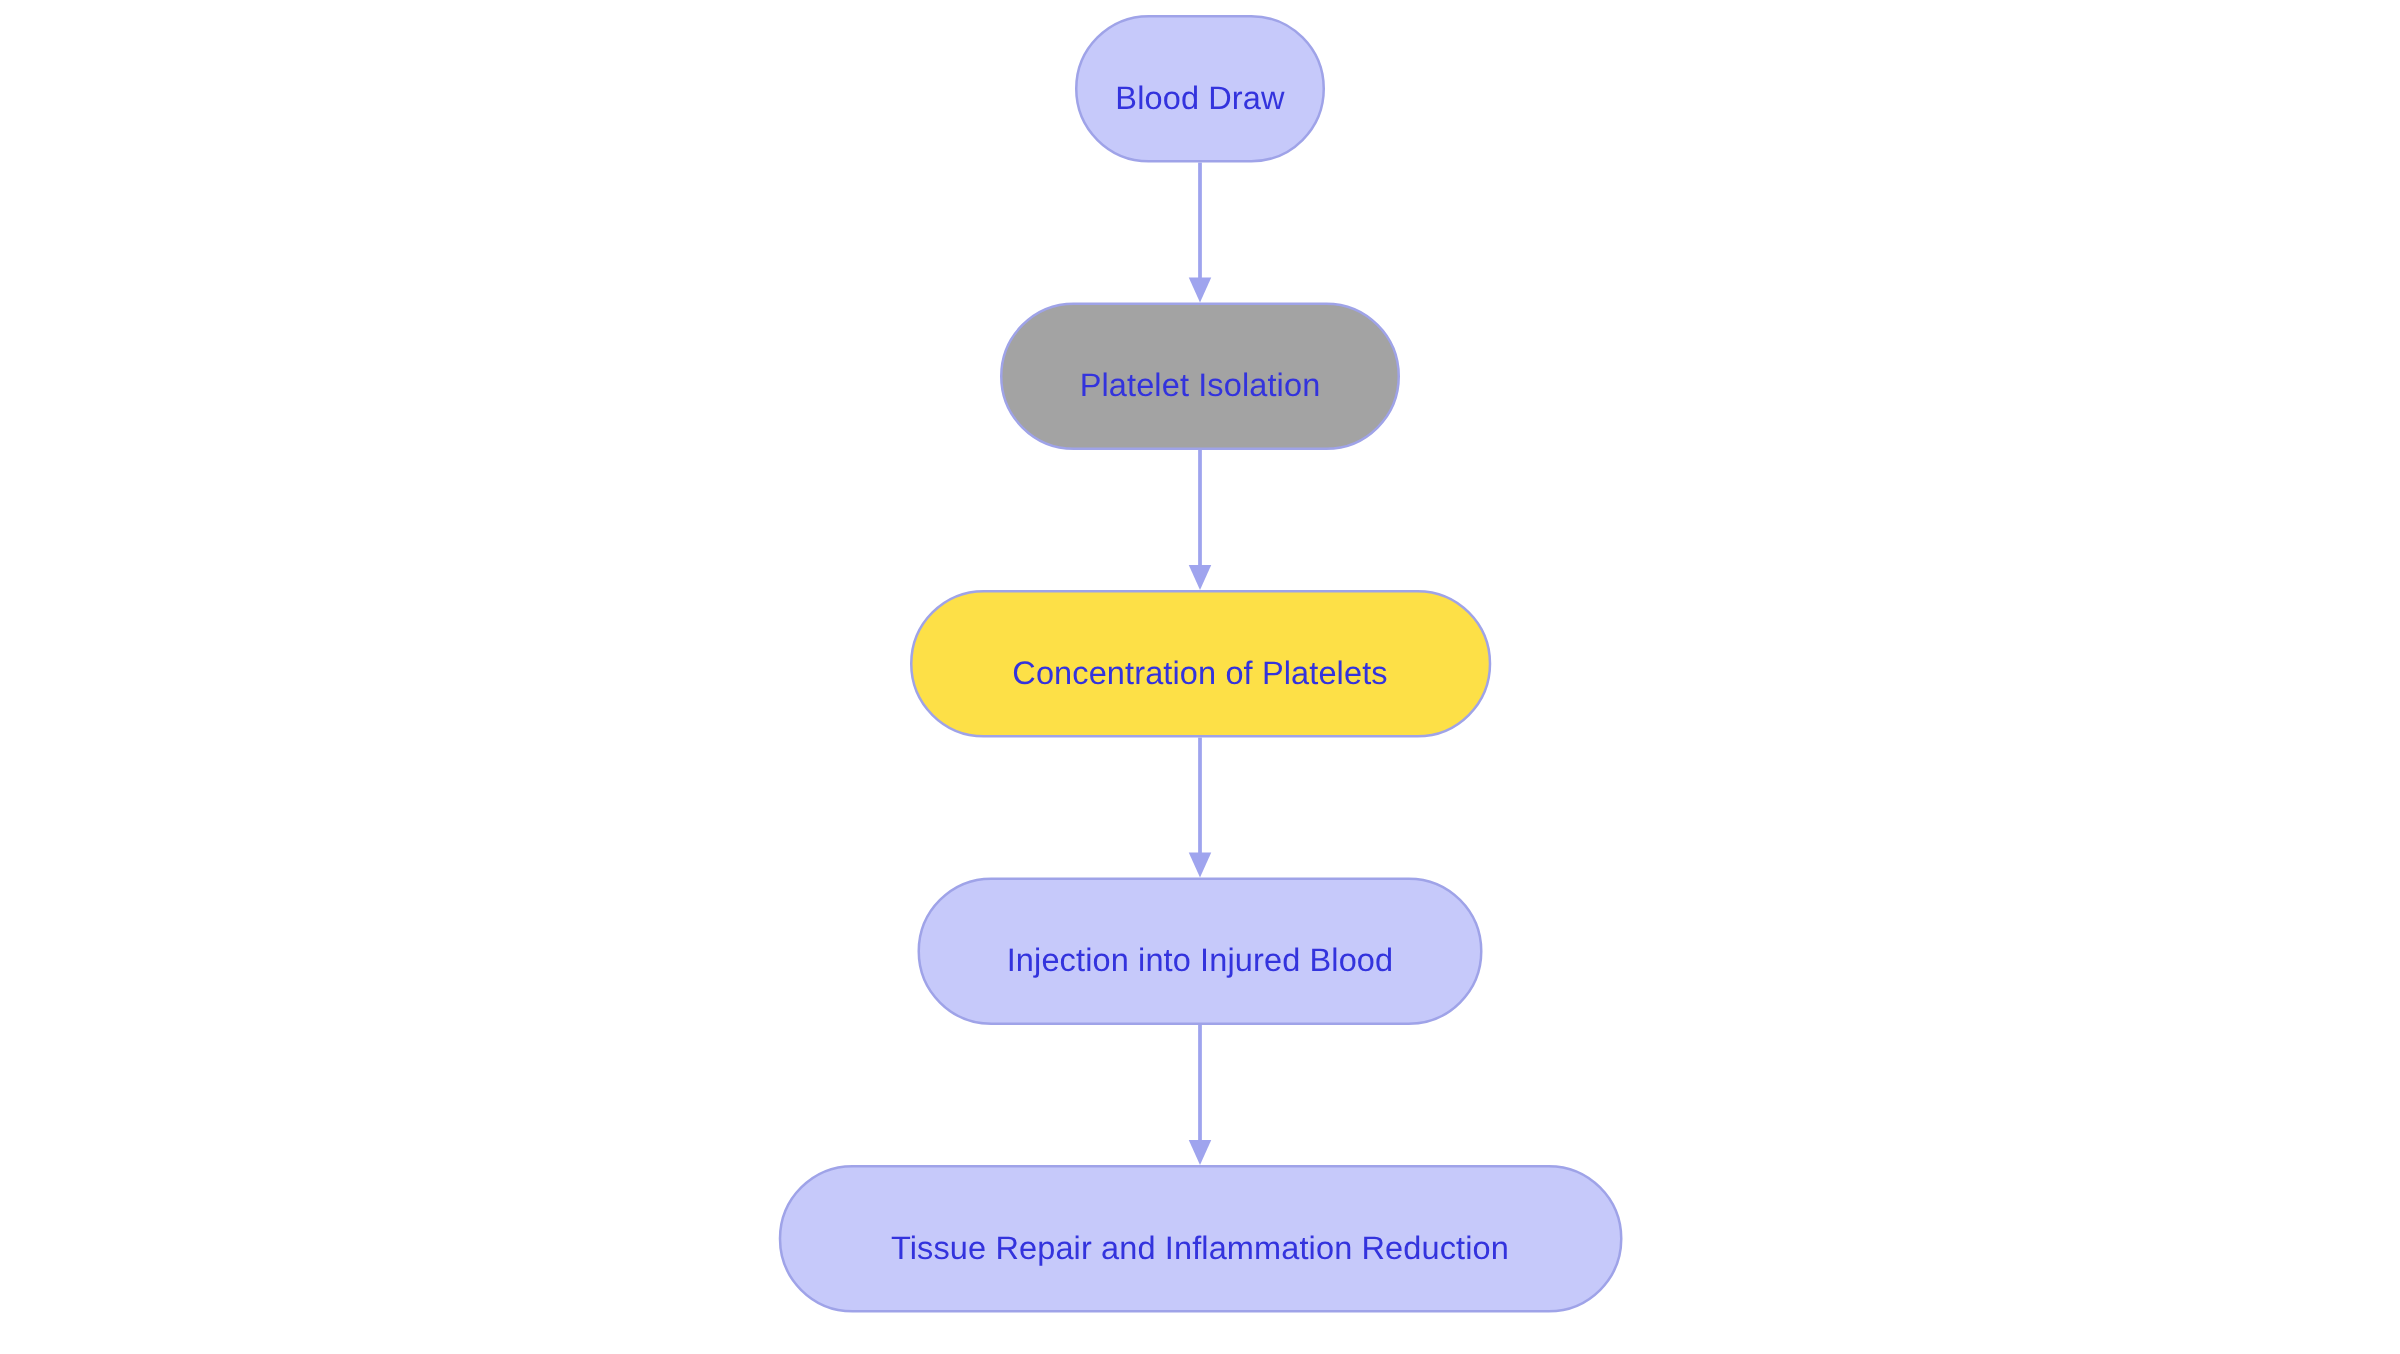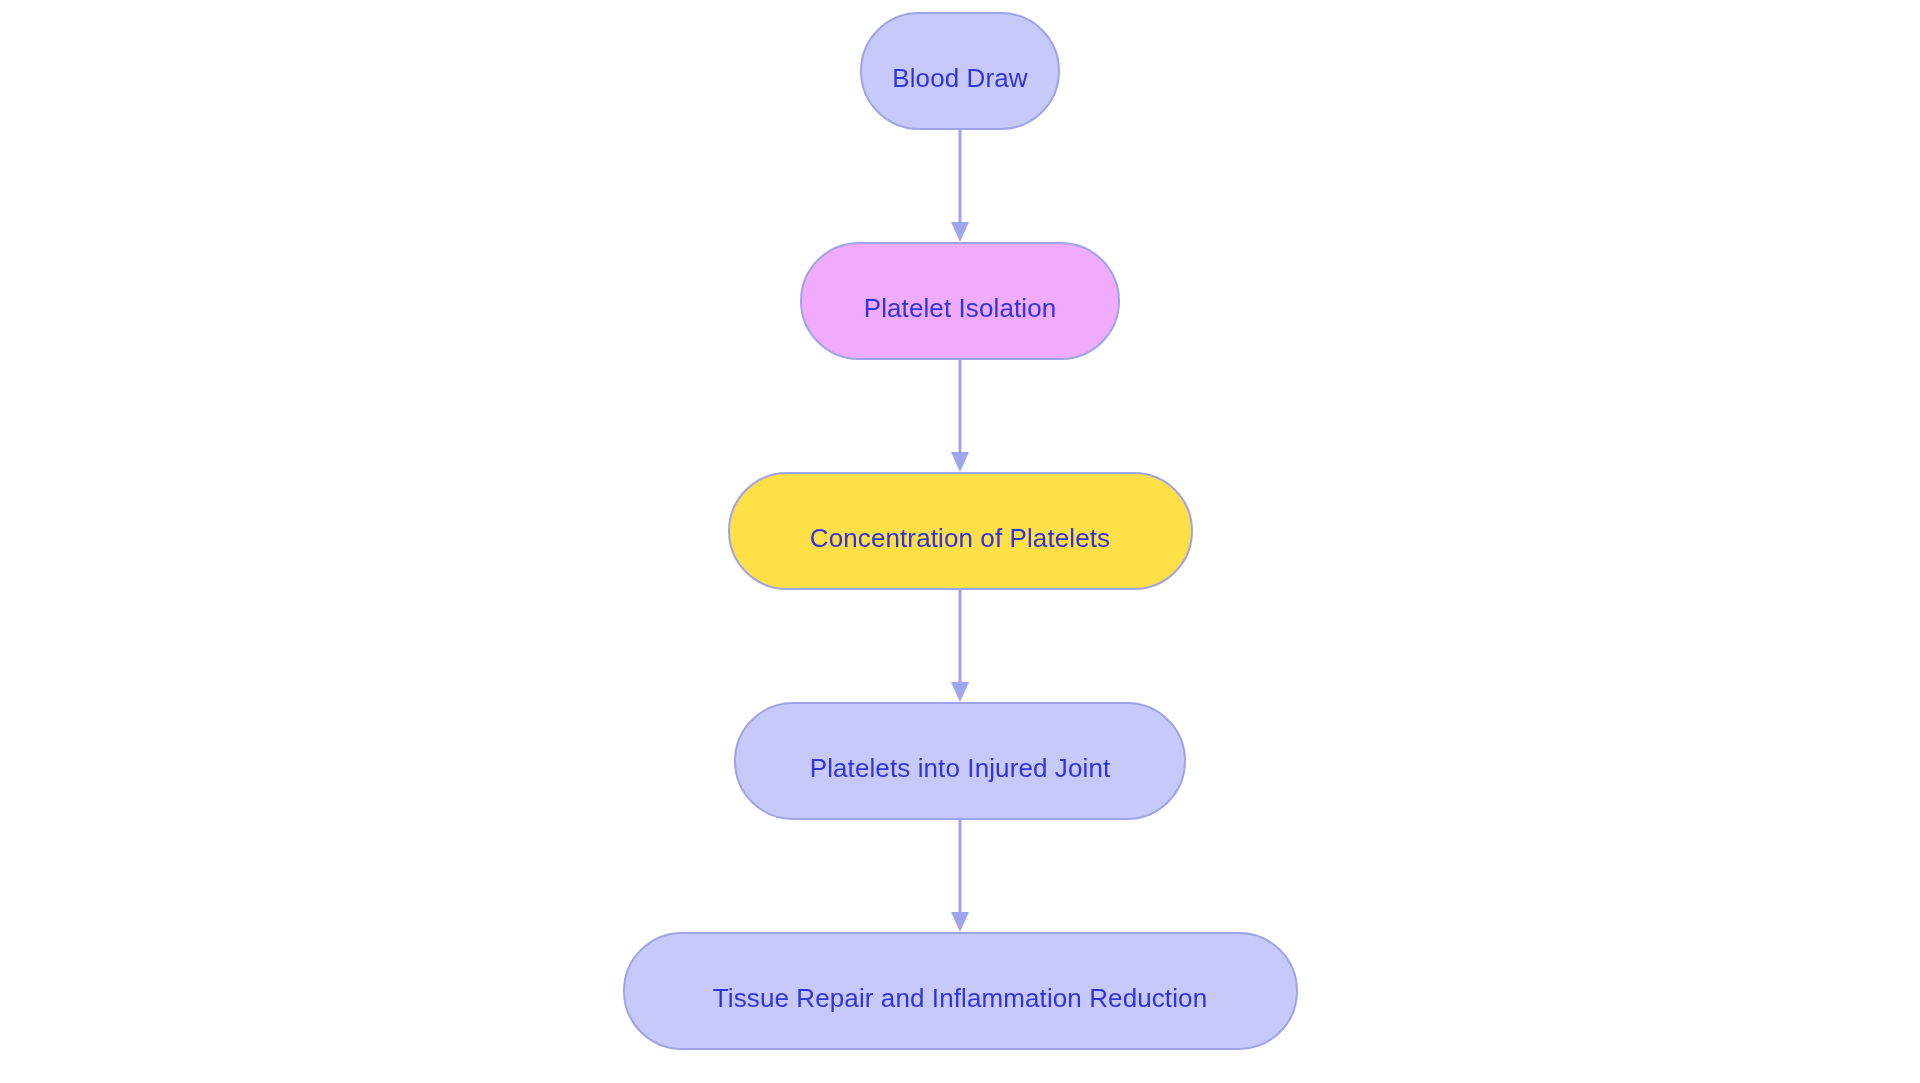--- a/index.html
+++ b/index.html
@@ -106,40 +106,40 @@
 
     <div class="node w1" style="background: rgb(198, 201, 250); border-color: rgb(159, 163, 232); color: rgb(51, 51, 221);">
       <span class="node-label" style="color: rgb(51, 51, 221);">Blood Draw</span>
     </div>
 
     <div class="connector">
       <span class="shaft" style="background: rgb(159, 164, 238);"></span>
       <span class="head" style="border-top-color: rgb(159, 164, 238);"></span>
     </div>
 
-    <div class="node w2" style="background: #f0abfc; border-color: rgb(159, 163, 232); color: rgb(51, 51, 221);">
+    <div class="node w2" style="background: #a3a3a3; border-color: rgb(159, 163, 232); color: rgb(51, 51, 221);">
       <span class="node-label" style="color: rgb(51, 51, 221);">Platelet Isolation</span>
     </div>
 
     <div class="connector">
       <span class="shaft" style="background: rgb(159, 164, 238);"></span>
       <span class="head" style="border-top-color: rgb(159, 164, 238);"></span>
     </div>
 
     <div class="node w3" style="background: #fde047; border-color: rgb(159, 163, 232); color: rgb(51, 51, 221);">
       <span class="node-label" style="color: rgb(51, 51, 221);">Concentration of Platelets</span>
     </div>
 
     <div class="connector">
       <span class="shaft" style="background: rgb(159, 164, 238);"></span>
       <span class="head" style="border-top-color: rgb(159, 164, 238);"></span>
     </div>
 
     <div class="node w4" style="background: rgb(198, 201, 250); border-color: rgb(159, 163, 232); color: rgb(51, 51, 221);">
-      <span class="node-label" style="color: rgb(51, 51, 221);">Platelets into Injured Joint</span>
+      <span class="node-label" style="color: rgb(51, 51, 221);">Injection into Injured Blood</span>
     </div>
 
     <div class="connector">
       <span class="shaft" style="background: rgb(159, 164, 238);"></span>
       <span class="head" style="border-top-color: rgb(159, 164, 238);"></span>
     </div>
 
     <div class="node w5" style="background: rgb(198, 201, 250); border-color: rgb(159, 163, 232); color: rgb(51, 51, 221); align-items: center;">
       <span class="node-label" style="color: rgb(51, 51, 221);">Tissue Repair and Inflammation Reduction</span>
     </div>

